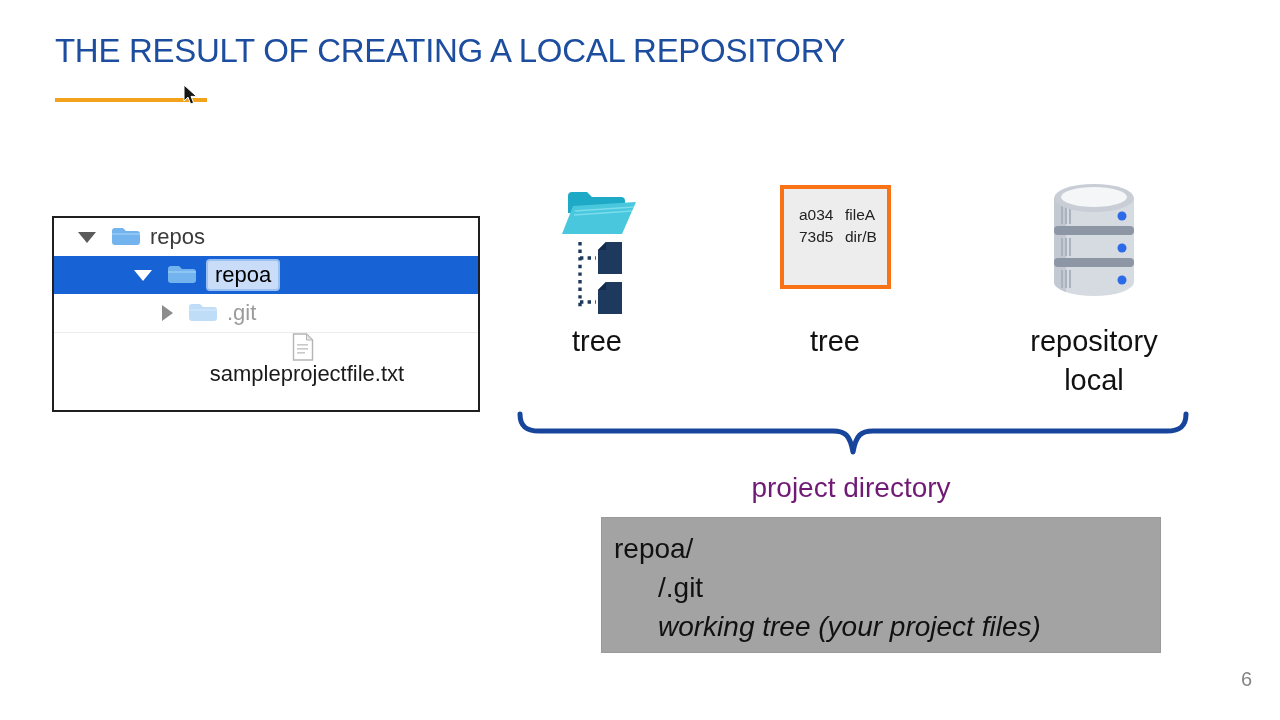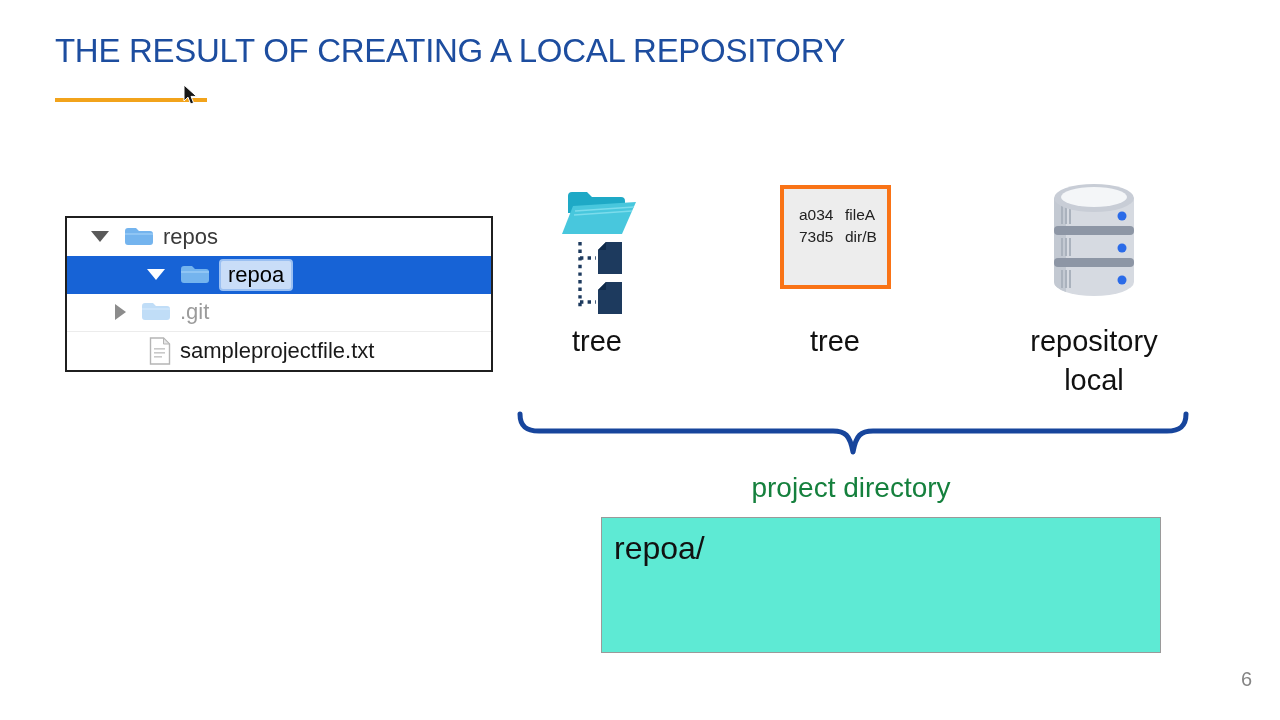--- a/index.html
+++ b/index.html
@@ -12,40 +12,40 @@
     position:absolute;left:55px;top:32px;width:1100px;
     font-size:33px;font-weight:500;letter-spacing:-0.3px;color:#1d4d9f;
   }
   .title-underline{
     position:absolute;left:55px;top:98px;width:152px;height:4px;background:#f2a31b;
   }
   .cursor{position:absolute;left:183px;top:84px;width:16px;height:22px;}
 
   
   .file-tree{
-    position:absolute;left:65px;top:216px;width:428px;height:156px;
+    position:absolute;left:52px;top:216px;width:428px;height:196px;
     background:#fff;border:2px solid #1f1f1f;box-sizing:border-box;
     display:flex;flex-direction:column;
   }
   .tree-row{height:38px;display:flex;align-items:center;font-size:22px;color:#3a3a3a;}
   .tree-row.selected{background:#1763d6;}
   .tree-row.dimmed .row-label{color:#9b9b9b;}
   .tree-row.file-row{border-top:1px solid #ececec;color:#1a1a1a;}
   .tri{width:0;height:0;margin-right:15px;flex:0 0 auto;}
   .tri.down{border-left:9px solid transparent;border-right:9px solid transparent;border-top:11px solid #5a5a5a;}
   .tri.down.white{border-top-color:#ffffff;}
   .tri.right{border-top:8px solid transparent;border-bottom:8px solid transparent;border-left:11px solid #8c8c8c;}
   .mini-folder{width:30px;height:22px;margin-right:9px;flex:0 0 auto;}
   .mini-folder.dim{opacity:.45;}
   .mini-doc{width:22px;height:28px;margin-right:9px;flex:0 0 auto;}
   .rename-box{
     display:inline-block;background:#c9ddf8;border:2px solid #9bc0f2;border-radius:4px;
     padding:1px 7px;color:#000;
   }
-  .ind-1{padding-left:24px;} .ind-2{padding-left:80px;} .ind-3{padding-left:48px;} .ind-4{padding-left:82px;}
+  .ind-1{padding-left:24px;} .ind-2{padding-left:80px;} .ind-3{padding-left:108px;} .ind-4{padding-left:82px;flex-direction:column;}
 
   
   .wt-icon{position:absolute;left:558px;top:184px;width:82px;height:132px;}
   .staging-box{
     position:absolute;left:780px;top:185px;width:111px;height:104px;box-sizing:border-box;
     background:#ededed;border:4px solid #f97316;
     padding:15px 0 0 15px;font-size:15.5px;line-height:22px;color:#222;
   }
   .staging-box .hash{display:inline-block;min-width:38px;}
   .staging-box .fname{margin-left:8px;}
@@ -54,28 +54,28 @@
   
   .stage-label{position:absolute;top:322px;text-align:center;font-size:29px;line-height:39px;color:#111;}
   .lbl-working{left:512px;width:170px;}
   .lbl-staging{left:750px;width:170px;}
   .lbl-local{left:984px;width:220px;}
 
   
   .brace{position:absolute;left:517px;top:411px;width:672px;height:46px;}
   .brace-label{
     position:absolute;left:601px;top:472px;width:500px;text-align:center;
-    font-size:28px;color:#15803d;
+    font-size:28px;color:#701a75;
   }
 
   
   .dir-box{
     position:absolute;left:601px;top:517px;width:560px;height:136px;box-sizing:border-box;
-    background:#5eead4;border:1px solid #9a9a9a;
-    padding:11px 17px 0 12px;font-size:32px;line-height:39px;color:#111;
+    background:#a3a3a3;border:1px solid #9a9a9a;
+    padding:11px 17px 0 12px;font-size:28px;line-height:39px;color:#111;
   }
   .dir-line.indent{padding-left:44px;}
   .dir-line.italic{font-style:italic;}
 
   
   .page-number{position:absolute;right:28px;top:668px;font-size:20px;color:#858585;}
 </style>
 </head>
 <body>
 
@@ -180,17 +180,19 @@
     <div>local</div>
   </div>
 
   <svg class="brace" viewBox="0 0 672 46">
     <path d="M3,3 C3,16 10,20 22,20 L316,20 C328,20 333,24 336,41 C339,24 344,20 356,20 L650,20 C662,20 669,16 669,3" fill="none" stroke="#17459c" stroke-width="5" stroke-linecap="round" stroke-linejoin="round"></path>
   </svg>
   <div class="brace-label">project directory</div>
 
   <div class="dir-box">
     <div class="dir-line">repoa/</div>
+    <div class="dir-line indent">/.git</div>
+    <div class="dir-line indent italic">working tree (your project files)</div>
   </div>
 
   <div class="page-number">6</div>
 
 </div>
 
 </body></html>

